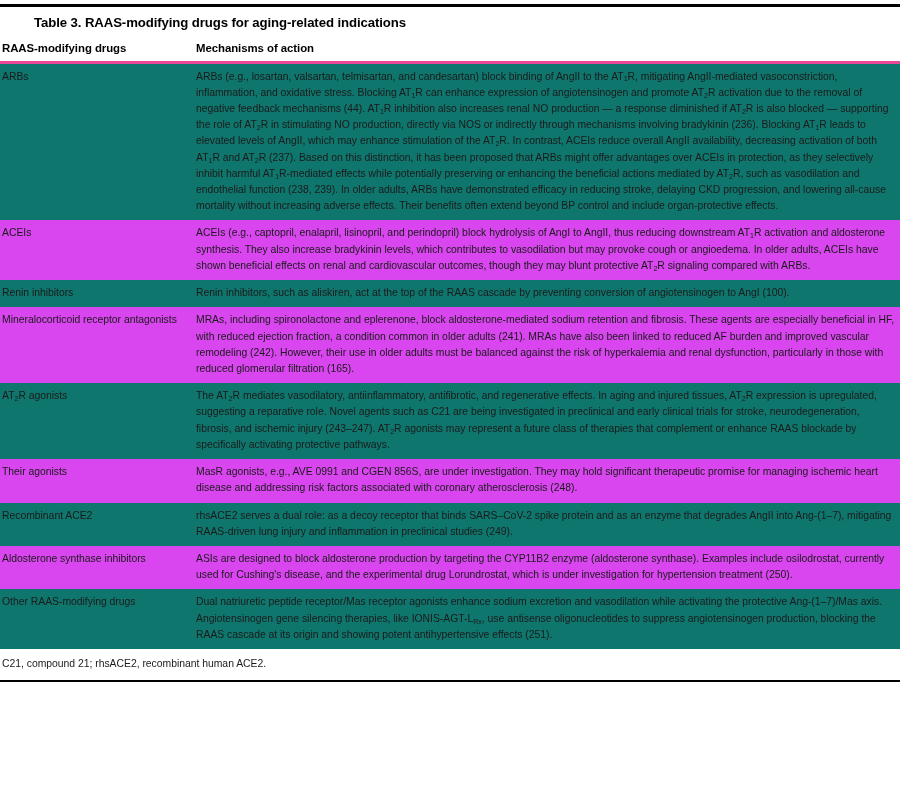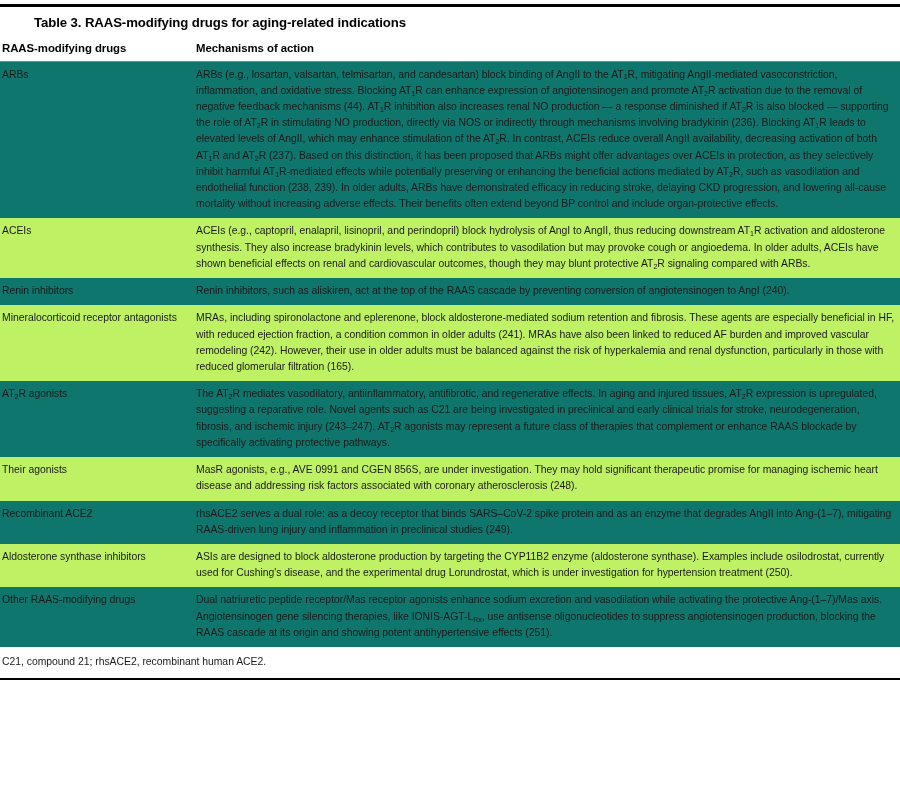--- a/index.html
+++ b/index.html
@@ -46,38 +46,38 @@
   table.t3 col.c2 { width: 704px; }
 
   thead th {
     text-align: left;
     vertical-align: bottom;
     font-size: 11.4px;
     font-weight: bold;
     color: #000000;
     padding: 0 10px 7px 2px;
     letter-spacing: -0.05px;
-    border-bottom: 1px solid #ec4899;
+    border-bottom: 3px solid #ec4899;
   }
   thead th.mech { padding-left: 0; }
 
   tbody td {
     vertical-align: top;
     font-size: 10.4px;
     line-height: 1.56;
     color: #1a1a1a;
     padding: 5px 0 6px 2px;
     letter-spacing: -0.02px;
   }
   tbody td.mech {
     padding-left: 0;
     padding-right: 4px;
   }
   tbody tr.shade td { background: #0f766e; }
-  tbody tr.plain td { background: #bef264; }
+  tbody tr.plain td { background: #d946ef; }
 
   sub {
     font-size: 0.68em;
     line-height: 0;
     vertical-align: baseline;
     position: relative;
     top: 0.28em;
   }
 
   
@@ -121,21 +121,21 @@
         <tr class="shade">
           <td class="drug">ARBs</td>
           <td class="mech">ARBs (e.g., losartan, valsartan, telmisartan, and candesartan) block binding of AngII to the AT<sub>1</sub>R, mitigating AngII-mediated vasoconstriction, inflammation, and oxidative stress. Blocking AT<sub>1</sub>R can enhance expression of angiotensinogen and promote AT<sub>2</sub>R activation due to the removal of negative feedback mechanisms (44). AT<sub>1</sub>R inhibition also increases renal NO production — a response diminished if AT<sub>2</sub>R is also blocked — supporting the role of AT<sub>2</sub>R in stimulating NO production, directly via NOS or indirectly through mechanisms involving bradykinin (236). Blocking AT<sub>1</sub>R leads to elevated levels of AngII, which may enhance stimulation of the AT<sub>2</sub>R. In contrast, ACEIs reduce overall AngII availability, decreasing activation of both AT<sub>1</sub>R and AT<sub>2</sub>R (237). Based on this distinction, it has been proposed that ARBs might offer advantages over ACEIs in protection, as they selectively inhibit harmful AT<sub>1</sub>R-mediated effects while potentially preserving or enhancing the beneficial actions mediated by AT<sub>2</sub>R, such as vasodilation and endothelial function (238, 239). In older adults, ARBs have demonstrated efficacy in reducing stroke, delaying CKD progression, and lowering all-cause mortality without increasing adverse effects. Their benefits often extend beyond BP control and include organ-protective effects.</td>
         </tr>
         <tr class="plain">
           <td class="drug">ACEIs</td>
           <td class="mech">ACEIs (e.g., captopril, enalapril, lisinopril, and perindopril) block hydrolysis of AngI to AngII, thus reducing downstream AT<sub>1</sub>R activation and aldosterone synthesis. They also increase bradykinin levels, which contributes to vasodilation but may provoke cough or angioedema. In older adults, ACEIs have shown beneficial effects on renal and cardiovascular outcomes, though they may blunt protective AT<sub>2</sub>R signaling compared with ARBs.</td>
         </tr>
         <tr class="shade">
           <td class="drug">Renin inhibitors</td>
-          <td class="mech">Renin inhibitors, such as aliskiren, act at the top of the RAAS cascade by preventing conversion of angiotensinogen to AngI (240).</td>
+          <td class="mech">Renin inhibitors, such as aliskiren, act at the top of the RAAS cascade by preventing conversion of angiotensinogen to AngI (100).</td>
         </tr>
         <tr class="plain">
           <td class="drug">Mineralocorticoid receptor antagonists</td>
           <td class="mech">MRAs, including spironolactone and eplerenone, block aldosterone-mediated sodium retention and fibrosis. These agents are especially beneficial in HF, with reduced ejection fraction, a condition common in older adults (241). MRAs have also been linked to reduced AF burden and improved vascular remodeling (242). However, their use in older adults must be balanced against the risk of hyperkalemia and renal dysfunction, particularly in those with reduced glomerular filtration (165).</td>
         </tr>
         <tr class="shade">
           <td class="drug">AT<sub>2</sub>R agonists</td>
           <td class="mech">The AT<sub>2</sub>R mediates vasodilatory, antiinflammatory, antifibrotic, and regenerative effects. In aging and injured tissues, AT<sub>2</sub>R expression is upregulated, suggesting a reparative role. Novel agents such as C21 are being investigated in preclinical and early clinical trials for stroke, neurodegeneration, fibrosis, and ischemic injury (243–247). AT<sub>2</sub>R agonists may represent a future class of therapies that complement or enhance RAAS blockade by specifically activating protective pathways.</td>
         </tr>
         <tr class="plain">

